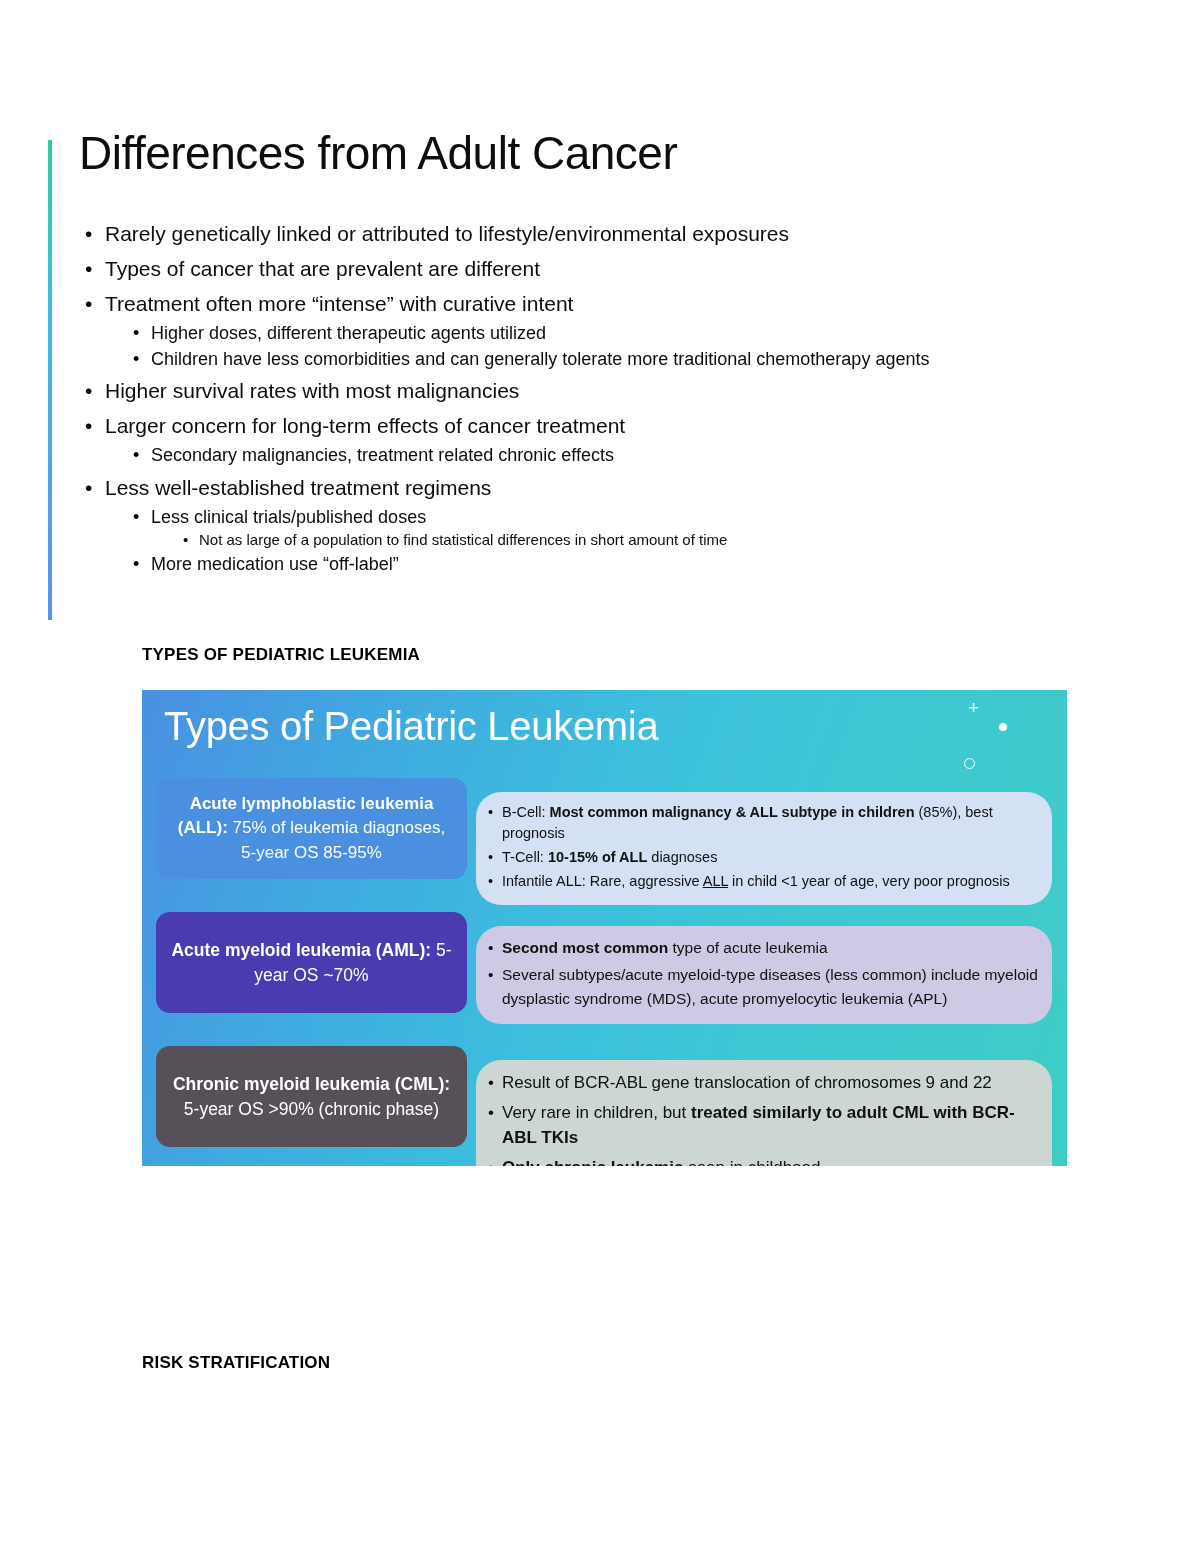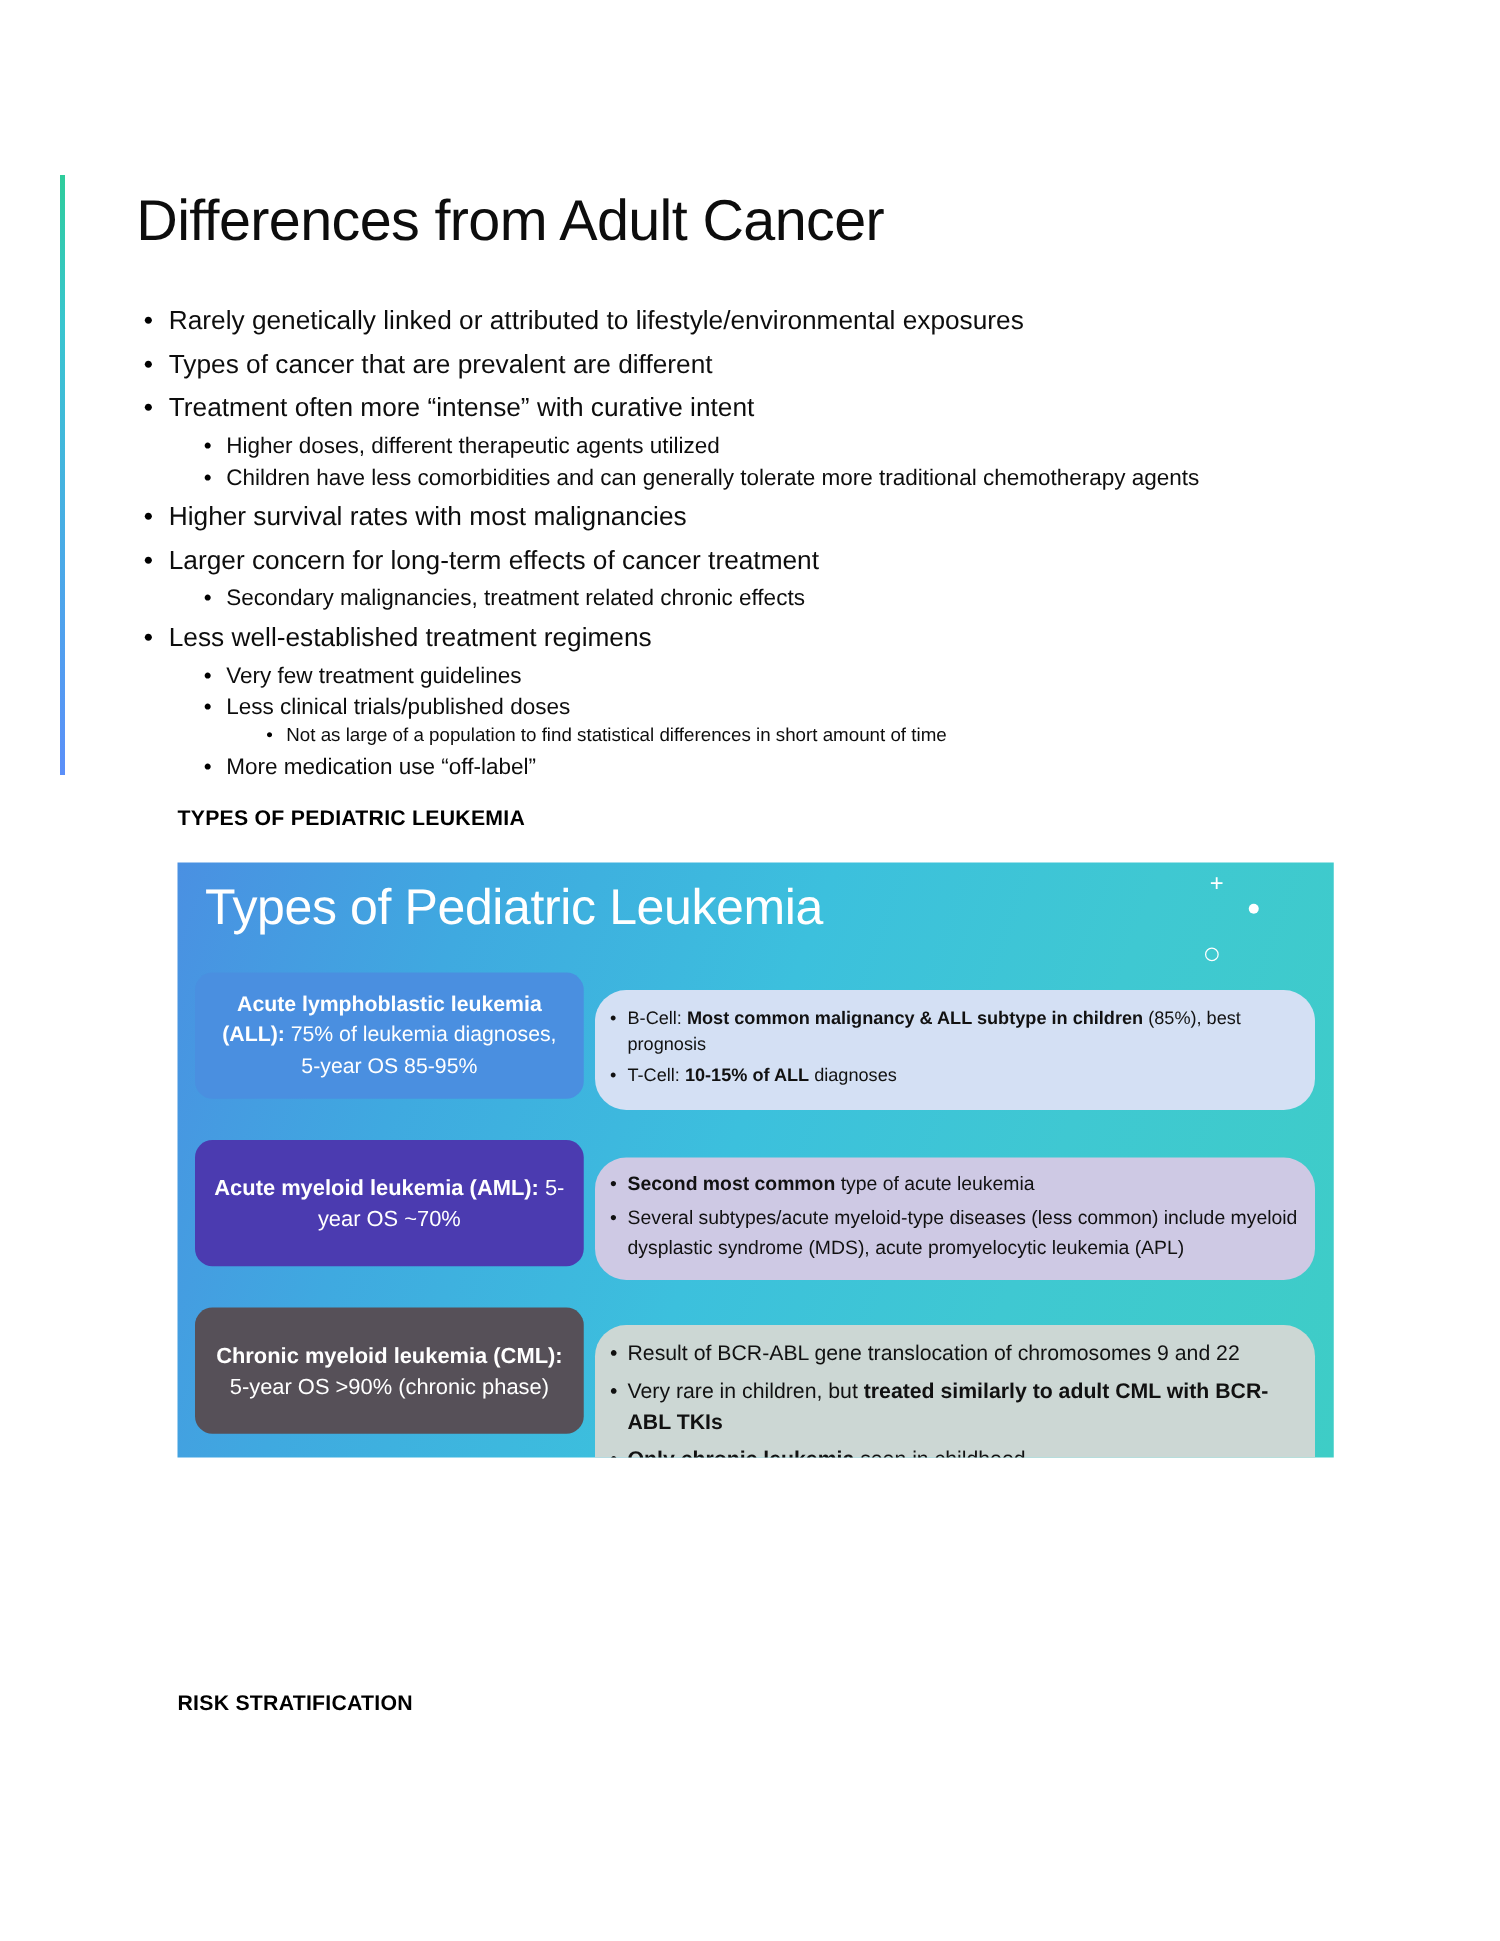--- a/index.html
+++ b/index.html
@@ -14,25 +14,24 @@
     position: relative;
     font-family: "Liberation Sans", sans-serif;
     color: #000000;
     overflow: hidden;
   }
 
   
   .slide-block {
     position: absolute;
     left: 48px;
-    top: 152px;
+    top: 129px;
     width: 1000px;
     padding-left: 31px;
     box-sizing: border-box;
-    margin-left: 30px;
   }
   .accent-bar {
     position: absolute;
     left: 48px;
     top: 140px;
     width: 4px;
     height: 480px;
     background: linear-gradient(to bottom, #2ecc9b 0%, #39c5cf 25%, #4aa9e8 65%, #5b8ff9 100%);
   }
 
@@ -267,23 +266,20 @@
         <li>
           <span class="btext">Secondary malignancies, treatment related chronic effects</span>
         </li>
       </ul>
     </li>
 
     <li>
       <span class="btext">Less well-established treatment regimens</span>
       <ul class="lvl2">
         <li>
-          <span class="btext">Very few treatment guidelines</span>
-        </li>
-        <li>
           <span class="btext">Less clinical trials/published doses</span>
           <ul class="lvl3">
             <li>
               <span class="btext">Not as large of a population to find statistical differences in short amount of time</span>
             </li>
           </ul>
         </li>
         <li>
           <span class="btext">More medication use “off-label”</span>
         </li>
@@ -307,20 +303,21 @@
   <div class="info-row" id="row-all">
     <div class="row-left">
       <span>
         <span class="strong">Acute lymphoblastic leukemia (ALL):</span><span> 75% of leukemia diagnoses, 5-year OS 85-95%</span>
       </span>
     </div>
     <div class="row-right">
       <ul>
         <li><span>B-Cell: </span><span class="b">Most common malignancy &amp; ALL subtype in children</span><span> (85%), best prognosis</span></li>
         <li><span>T-Cell: </span><span class="b">10-15% of ALL</span><span> diagnoses</span></li>
+        <li><span>Infantile ALL: Rare, aggressive </span><span class="u">ALL</span><span> in child &lt;1 year of age, very poor prognosis</span></li>
       </ul>
     </div>
   </div>
 
   <div class="info-row" id="row-aml">
     <div class="row-left">
       <span>
         <span class="strong">Acute myeloid leukemia (AML):</span><span> 5-year OS ~70%</span>
       </span>
     </div>

